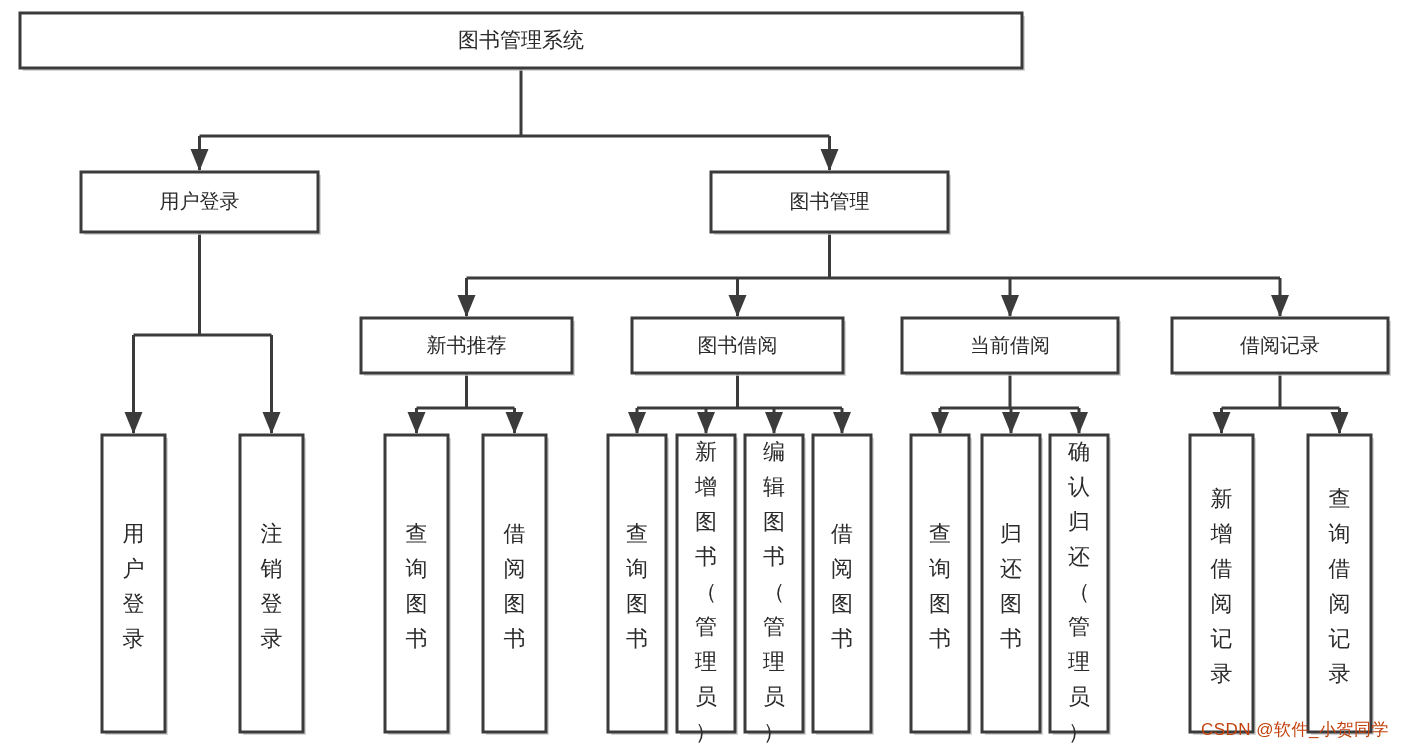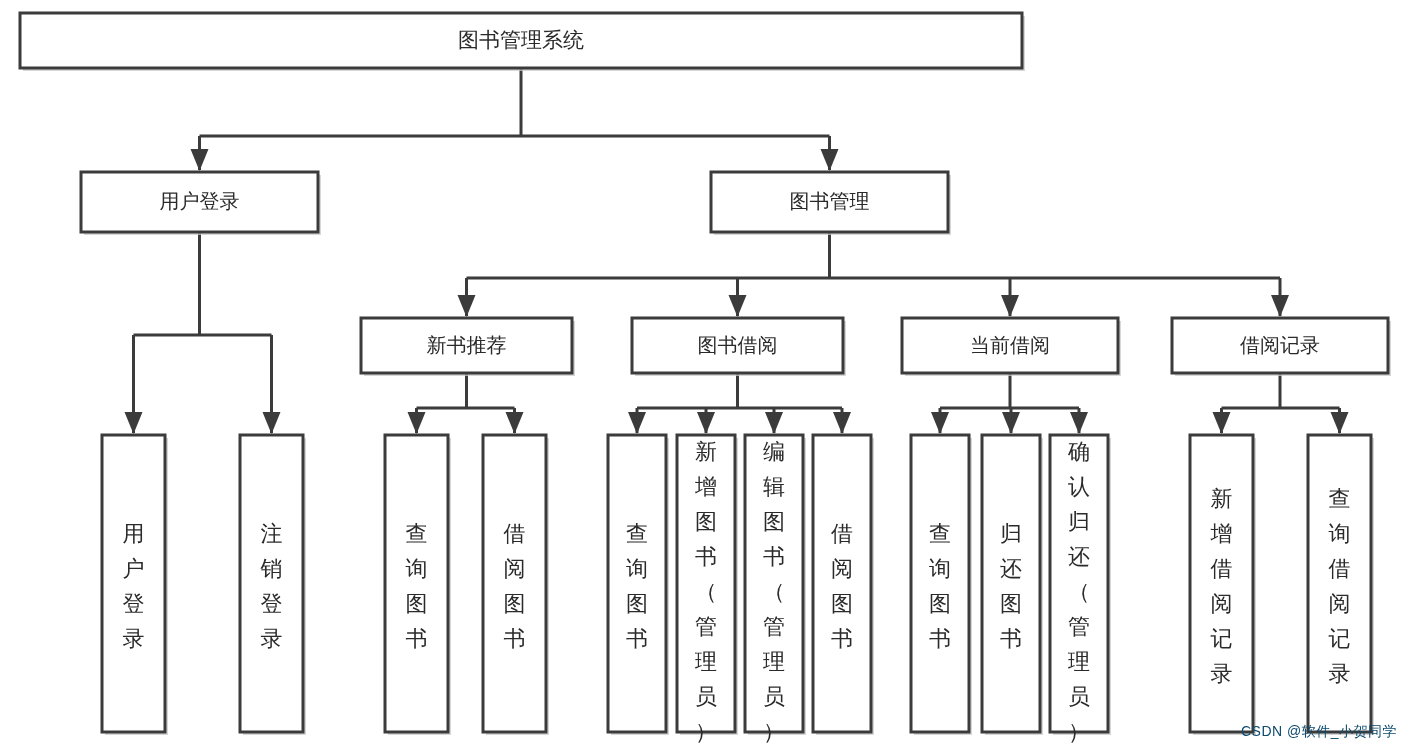--- a/index.html
+++ b/index.html
@@ -37,24 +37,24 @@
   .connector{
     stroke:#3b3b3b;
     stroke-width:3;
     fill:none;
     stroke-linecap:butt;
   }
   .arrow-head{fill:#3b3b3b;}
 
   .watermark{
     position:absolute;
-    right:8px;
+    right:16px;
     bottom:6px;
-    color:#0c4a6e;
-    font-size:14px;
+    color:#c2410c;
+    font-size:17px;
     font-family:"Liberation Sans","DejaVu Sans",sans-serif;
     letter-spacing:.5px;
     white-space:nowrap;
     user-select:none;
   }
 </style>
 </head>
 <body>
 
 <div id="diagram-root">

